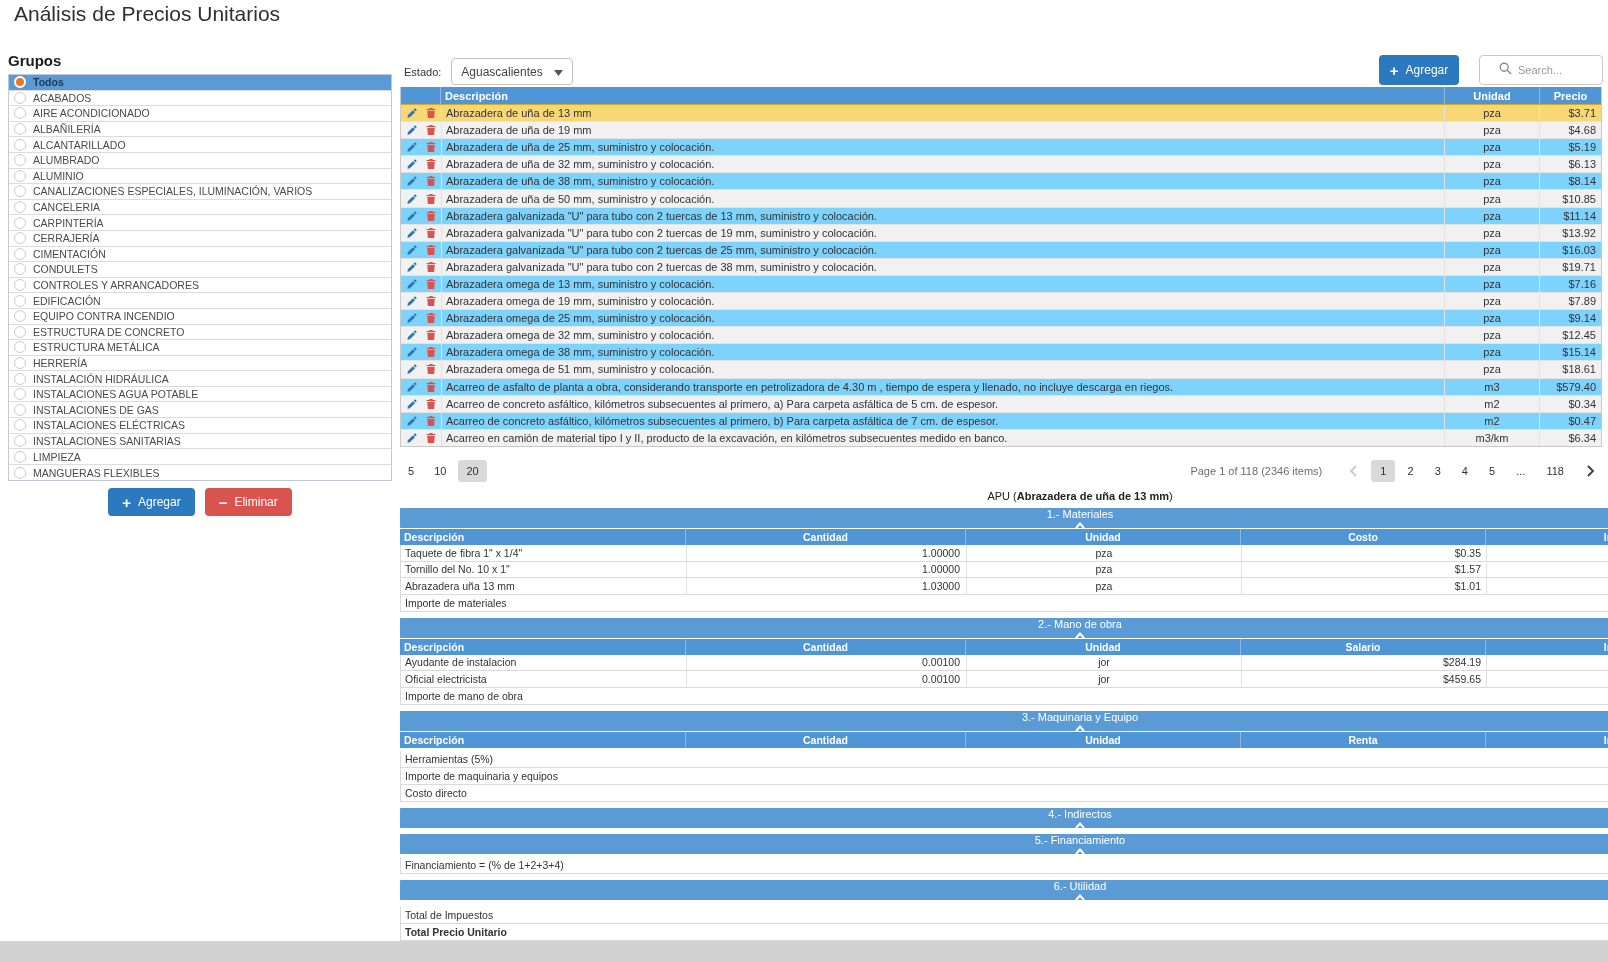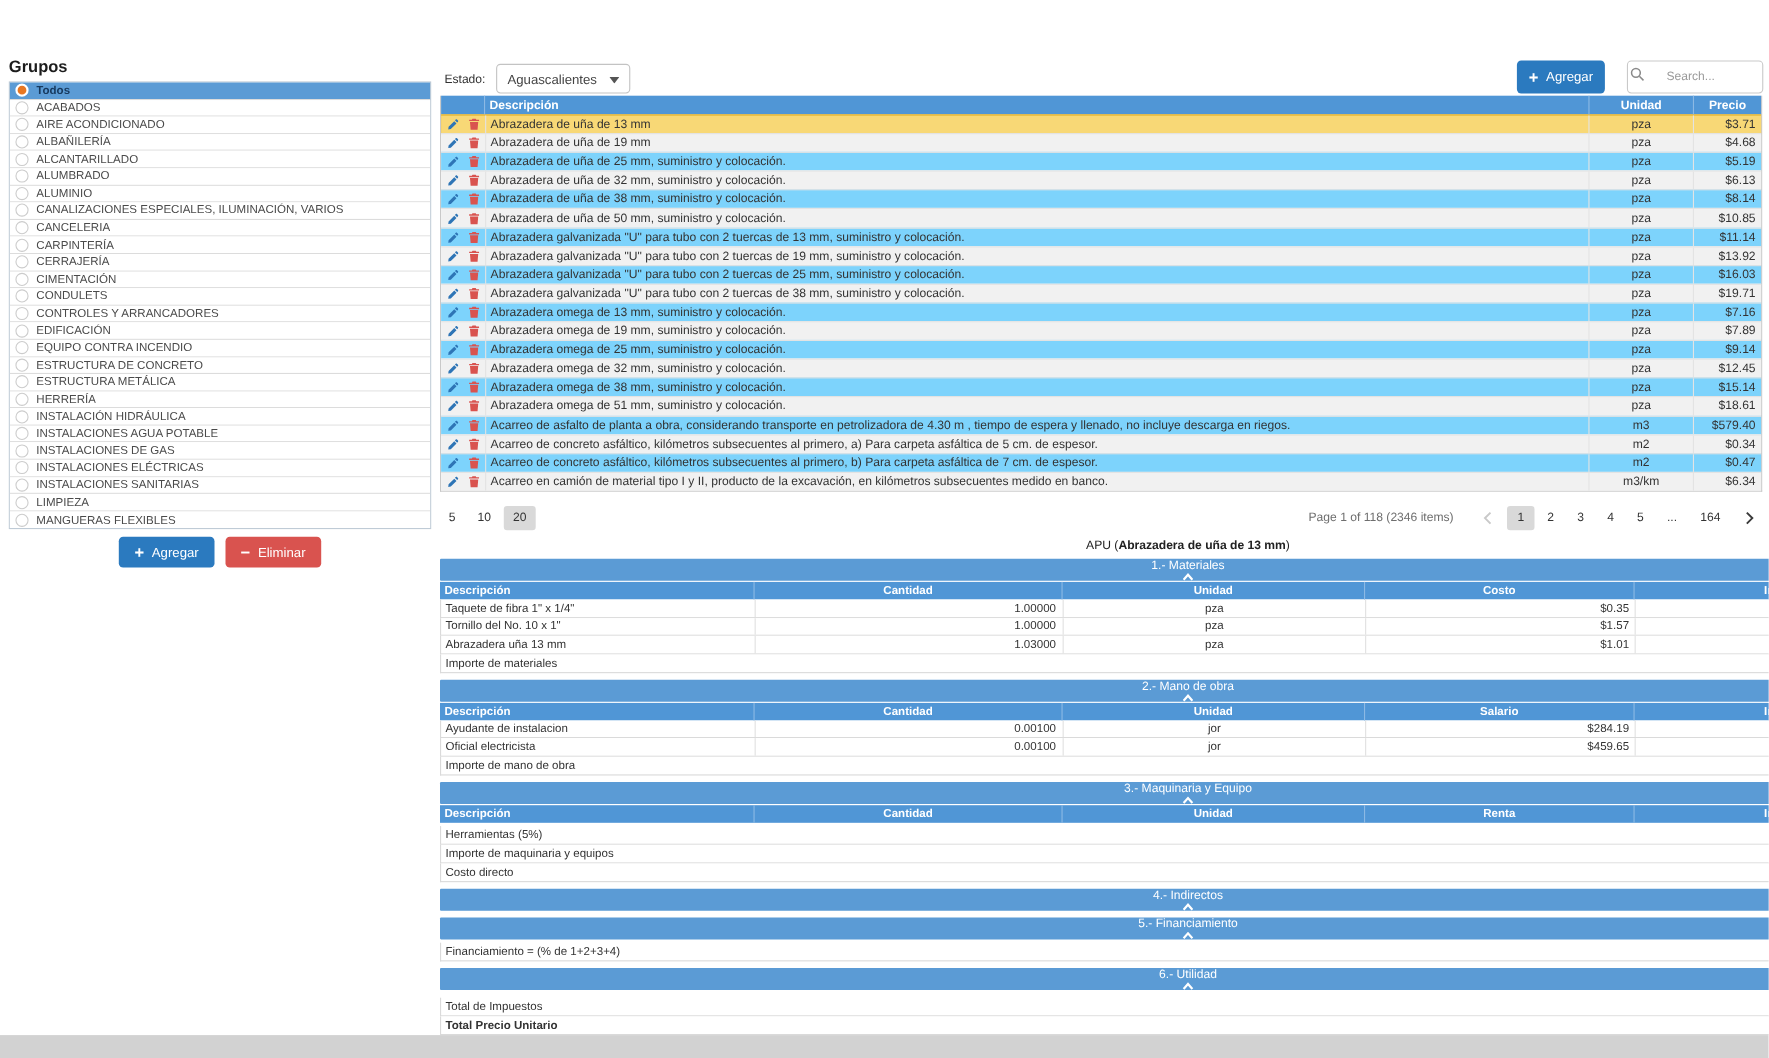--- a/index.html
+++ b/index.html
@@ -27,21 +27,21 @@
   .btn.blue { background:#2b7abf; }
   .btn.red  { background:#d9534f; }
 
   
   .estado-row { position:absolute; left:404px; top:58px; display:flex; align-items:center; gap:10px; }
   .estado-label { font-size:11px; font-weight:normal; color:#333; }
   .estado-select { width:122px; height:27px; border:1px solid #c3c3c3; border-radius:4px; background:#fff; display:flex; align-items:center; justify-content:space-between; padding:0 9px; font-size:12px; color:#444; cursor:pointer; }
   .estado-select .caret { color:#555; }
 
   .btn-top-agregar { position:absolute; left:1379px; top:55px; width:80px; height:30px; }
-  .searchbox { position:absolute; left:1479px; top:55px; width:124px; height:30px; border:1px solid #c9c9c9; border-radius:4px; background:#fff; display:flex; align-items:center; padding:0 2px; gap:6px;justify-content:space-between; }
+  .searchbox { position:absolute; left:1479px; top:55px; width:124px; height:30px; border:1px solid #c9c9c9; border-radius:4px; background:#fff; display:flex; align-items:center; padding:0 19px; gap:6px; }
   .searchbox input { border:none; outline:none; width:85px; font-size:11px; font-family:inherit; color:#444; background:transparent; }
   .searchbox input::placeholder { color:#9a9a9a; }
 
   
   .grid { position:absolute; left:400px; top:87px; width:1202px; border:1px solid #c9c9c9; border-top:none; }
   .grid-header { display:flex; background:#5096d6; height:17px; align-items:center; }
   .grid-header > div { color:#fff; font-size:11px; font-weight:bold; height:100%; display:flex; align-items:center; }
   .gh-icons { flex:0 0 40px; border-right:1px solid #8cb9e4; }
   .gh-desc { flex:1 1 auto; padding-left:4px; }
   .gh-unidad { flex:0 0 95px; justify-content:center; border-left:1px solid #8cb9e4; }
@@ -92,20 +92,21 @@
   .apu-sumrow.bold { font-weight:bold; }
   .apu-spacer { height:7px; }
 
   .bottom-strip { position:absolute; left:0; bottom:0; width:1608px; height:21px; background:#d2d2d2; }
 </style>
 </head>
 <body>
 
 <div class="frame">
 
+  <div class="page-title">Análisis de Precios Unitarios</div>
 
   <div class="groups-panel">
     <div class="groups-title">Grupos</div>
     <div class="group-list">
 
         <div class="group-row selected">
           <span class="group-radio"></span>
           <span class="group-label">Todos</span>
         </div>
 
@@ -667,21 +668,21 @@
           <span class="page-num">2</span>
         
           <span class="page-num">3</span>
         
           <span class="page-num">4</span>
         
           <span class="page-num">5</span>
         
           <span class="page-num">...</span>
         
-          <span class="page-num">164</span>
+          <span class="page-num">118</span>
         </span>
       <span class="pager-chevron">
         <svg width="11" height="14" viewBox="0 0 11 14">
             <polyline points="3,2 8,7 3,12" fill="none" stroke="#3a3a3a" stroke-width="1.8"></polyline>
           </svg>
       </span>
     </div>
   </div>
 
   <div class="apu">

